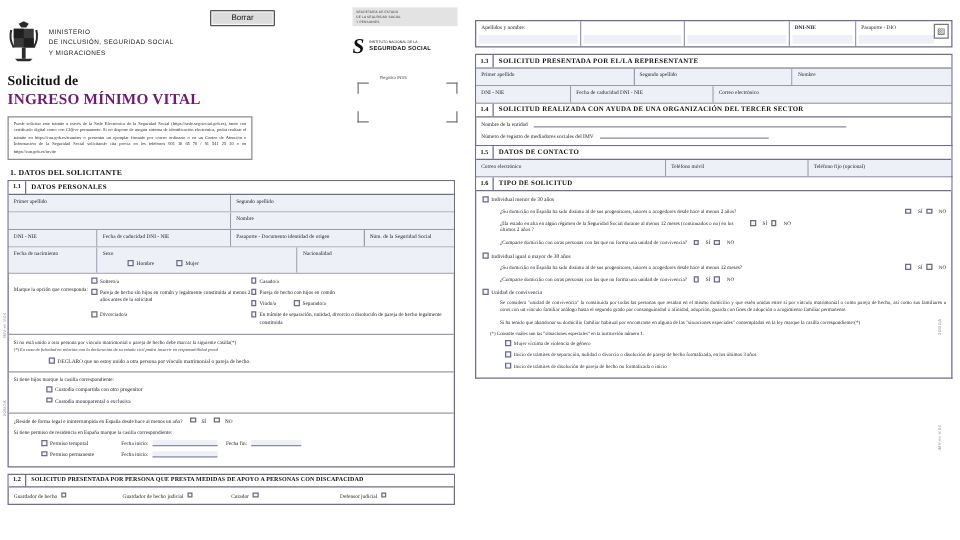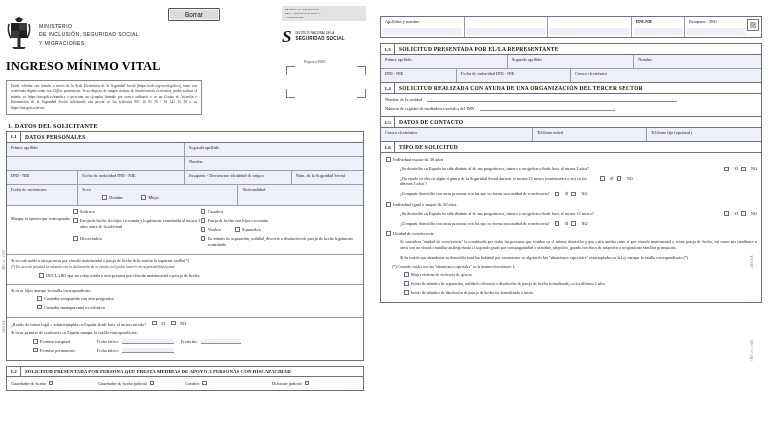--- a/index.html
+++ b/index.html
@@ -73,21 +73,21 @@
     box-shadow: inset 0 0 0 1px #f4f4f4;
   }
   .title-block { margin-top: 9px; }
   .t1 {
     font-family: "Liberation Serif", serif;
     font-weight: bold; font-size: 11px; color: #111;
     letter-spacing: .1px;
   }
   .t2 {
     font-family: "Liberation Serif", serif;
-    font-weight: bold; font-size: 12.2px; color: #000000;
+    font-weight: bold; font-size: 12.2px; color: #701a75;
     letter-spacing: .2px; margin-top: 1px;
   }
   .notice {
     margin-top: 6px;
     border: 1px solid #8b8b8b;
     padding: 3px 4px 3px 4px;
     font-size: 3.55px; line-height: 1.52;
     text-align: justify;
     color: #2b2b2b;
     max-width: 196px;
@@ -301,20 +301,21 @@
           <rect x="11.5" y="22" width="3" height="9" fill="#2b2b2b"></rect>
           <path d="M6 31 h14 l-2 2 h-10 Z" fill="#2b2b2b"></path>
         </svg>
       </div>
       <div class="minis" style="white-space:pre-line">MINISTERIO
 DE INCLUSIÓN, SEGURIDAD SOCIAL
 Y MIGRACIONES</div>
     </div>
 
     <div class="title-block">
+      <div class="t1">Solicitud de</div>
       <div class="t2">INGRESO MÍNIMO VITAL</div>
     </div>
 
     <div class="notice">Puede solicitar este trámite a través de la Sede Electrónica de la Seguridad Social (https://sede.seg-social.gob.es), tanto con certificado digital como con Cl@ve permanente. Si no dispone de ningún sistema de identificación electrónica, podrá realizar el trámite en https://run.gob.es/tramites o presentar un ejemplar firmado por correo ordinario o en un Centro de Atención e Información de la Seguridad Social solicitando cita previa en los teléfonos 901 16 65 70 / 91 541 25 30 o en https://run.gob.es/invite</div>
 
     <div class="sec-main">1. DATOS DEL SOLICITANTE</div>
 
     <div class="tbl">
       <div class="secbar">
         <div class="num">1.1</div>

